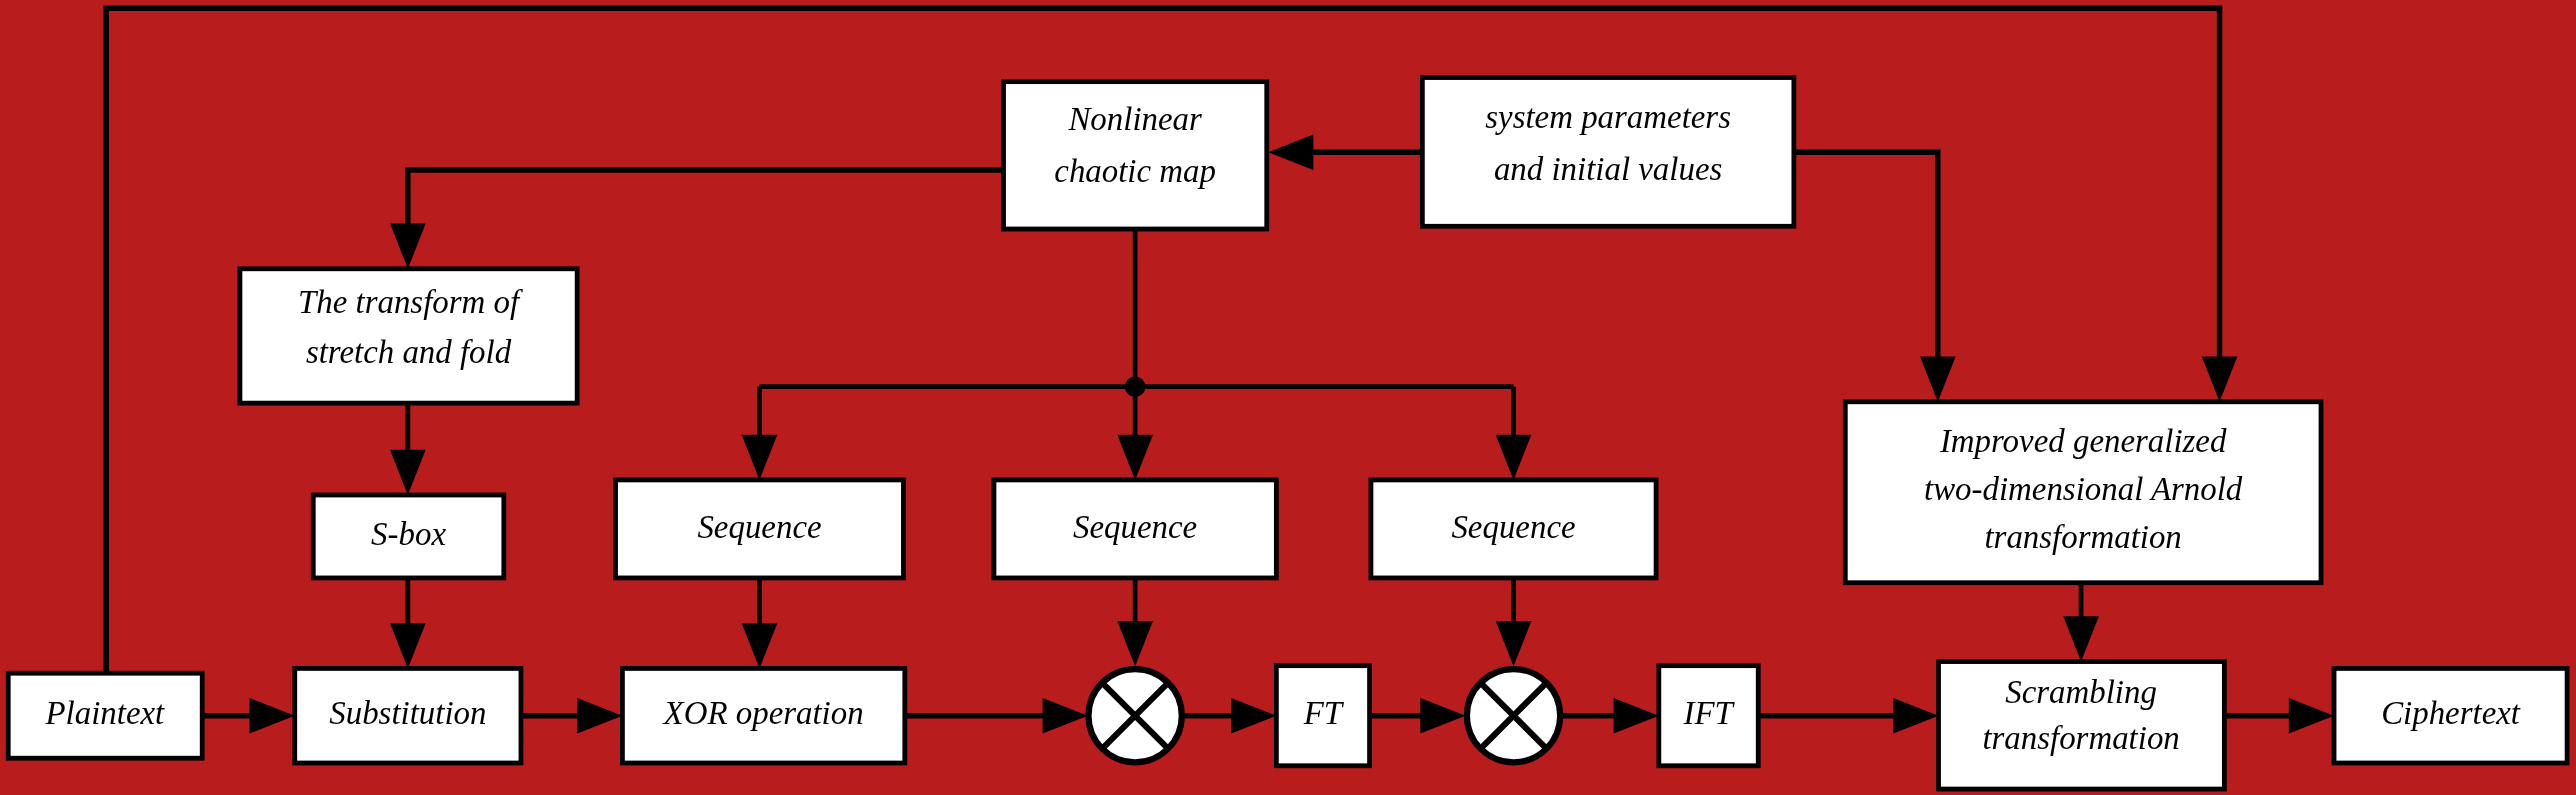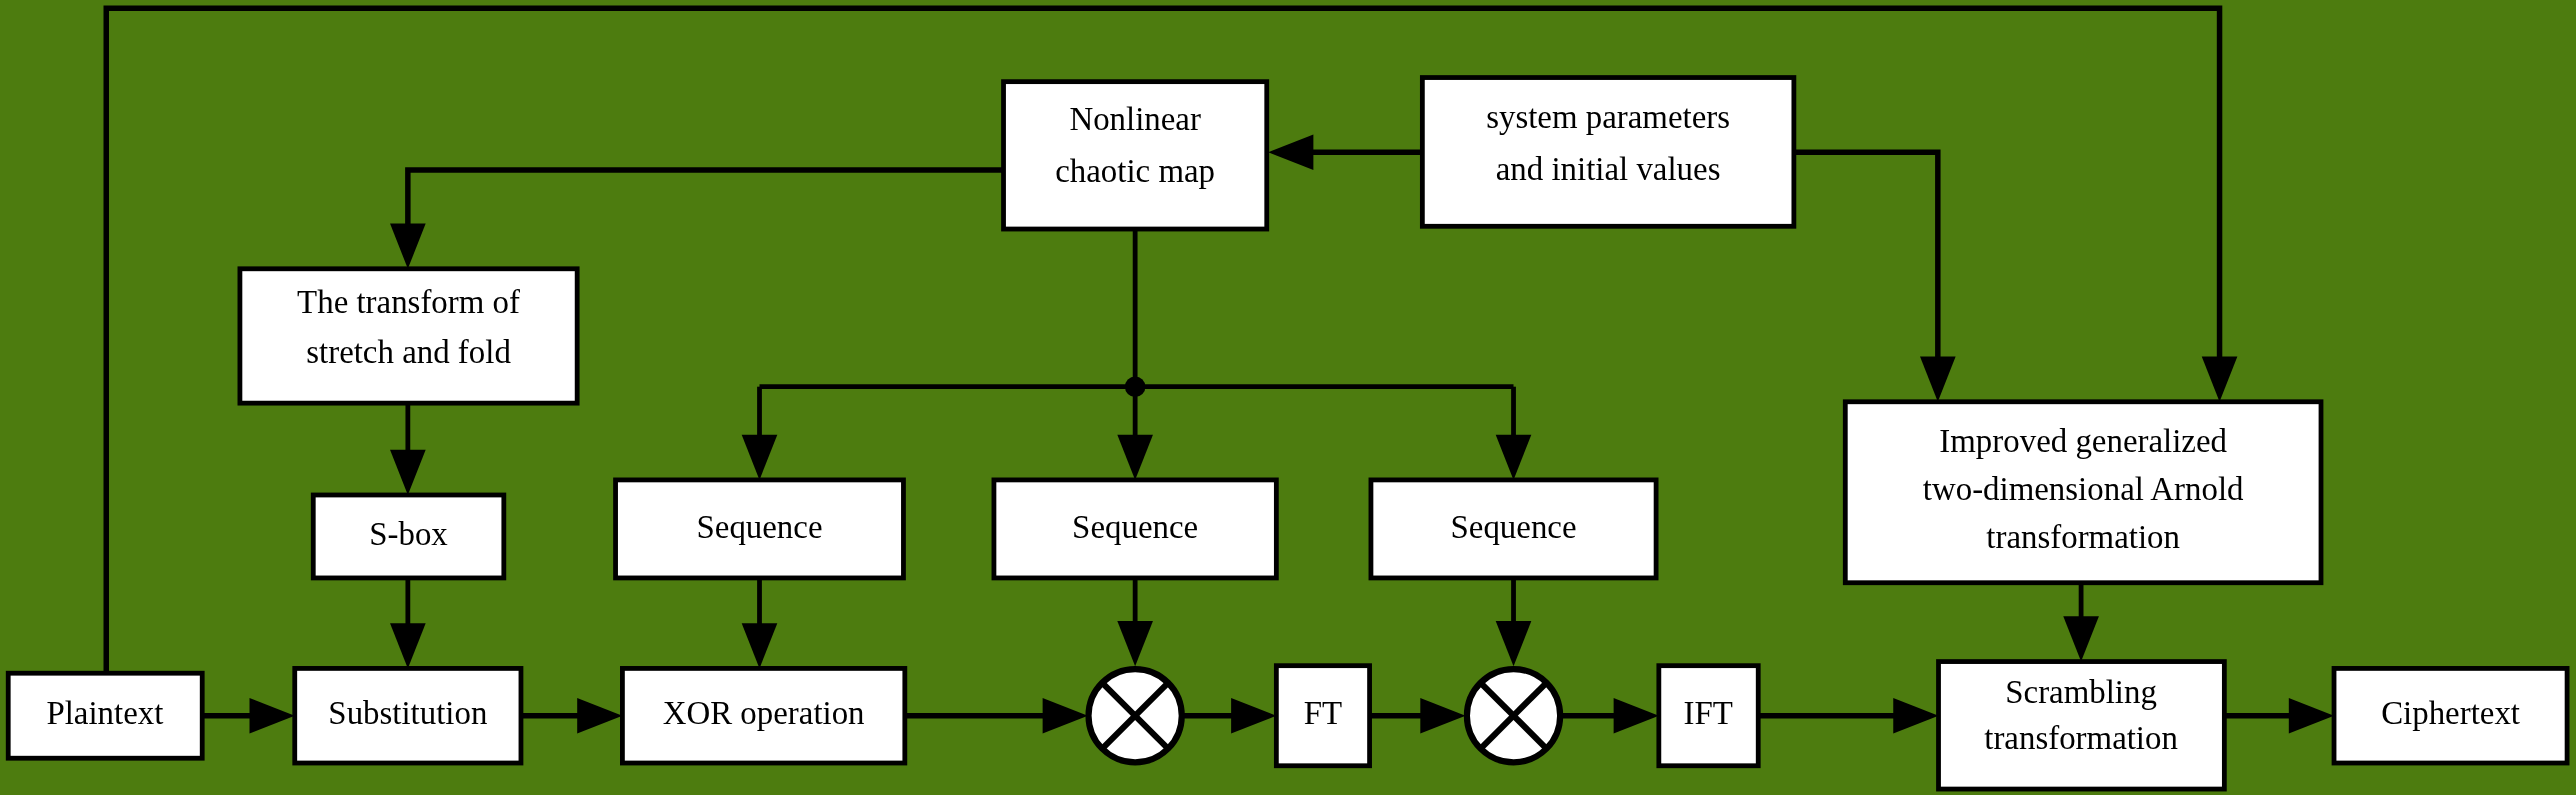--- a/index.html
+++ b/index.html
@@ -4,22 +4,23 @@
 <style>
   html, body {
     margin: 0;
     padding: 0;
     background: #ffffff;
   }
   #diagram-root {
     position: relative;
     width: 2576px;
     height: 796px;
-    background: #4d7c0f;
+    background: #b91c1c;
     font-family: "Liberation Serif", "DejaVu Serif", serif;
+    font-style: italic;
   }
   svg#flow {
     display: block;
     width: 2576px;
     height: 796px;
   }
   .node-box {
     fill: #ffffff;
     stroke: #000000;
     stroke-width: 7;

